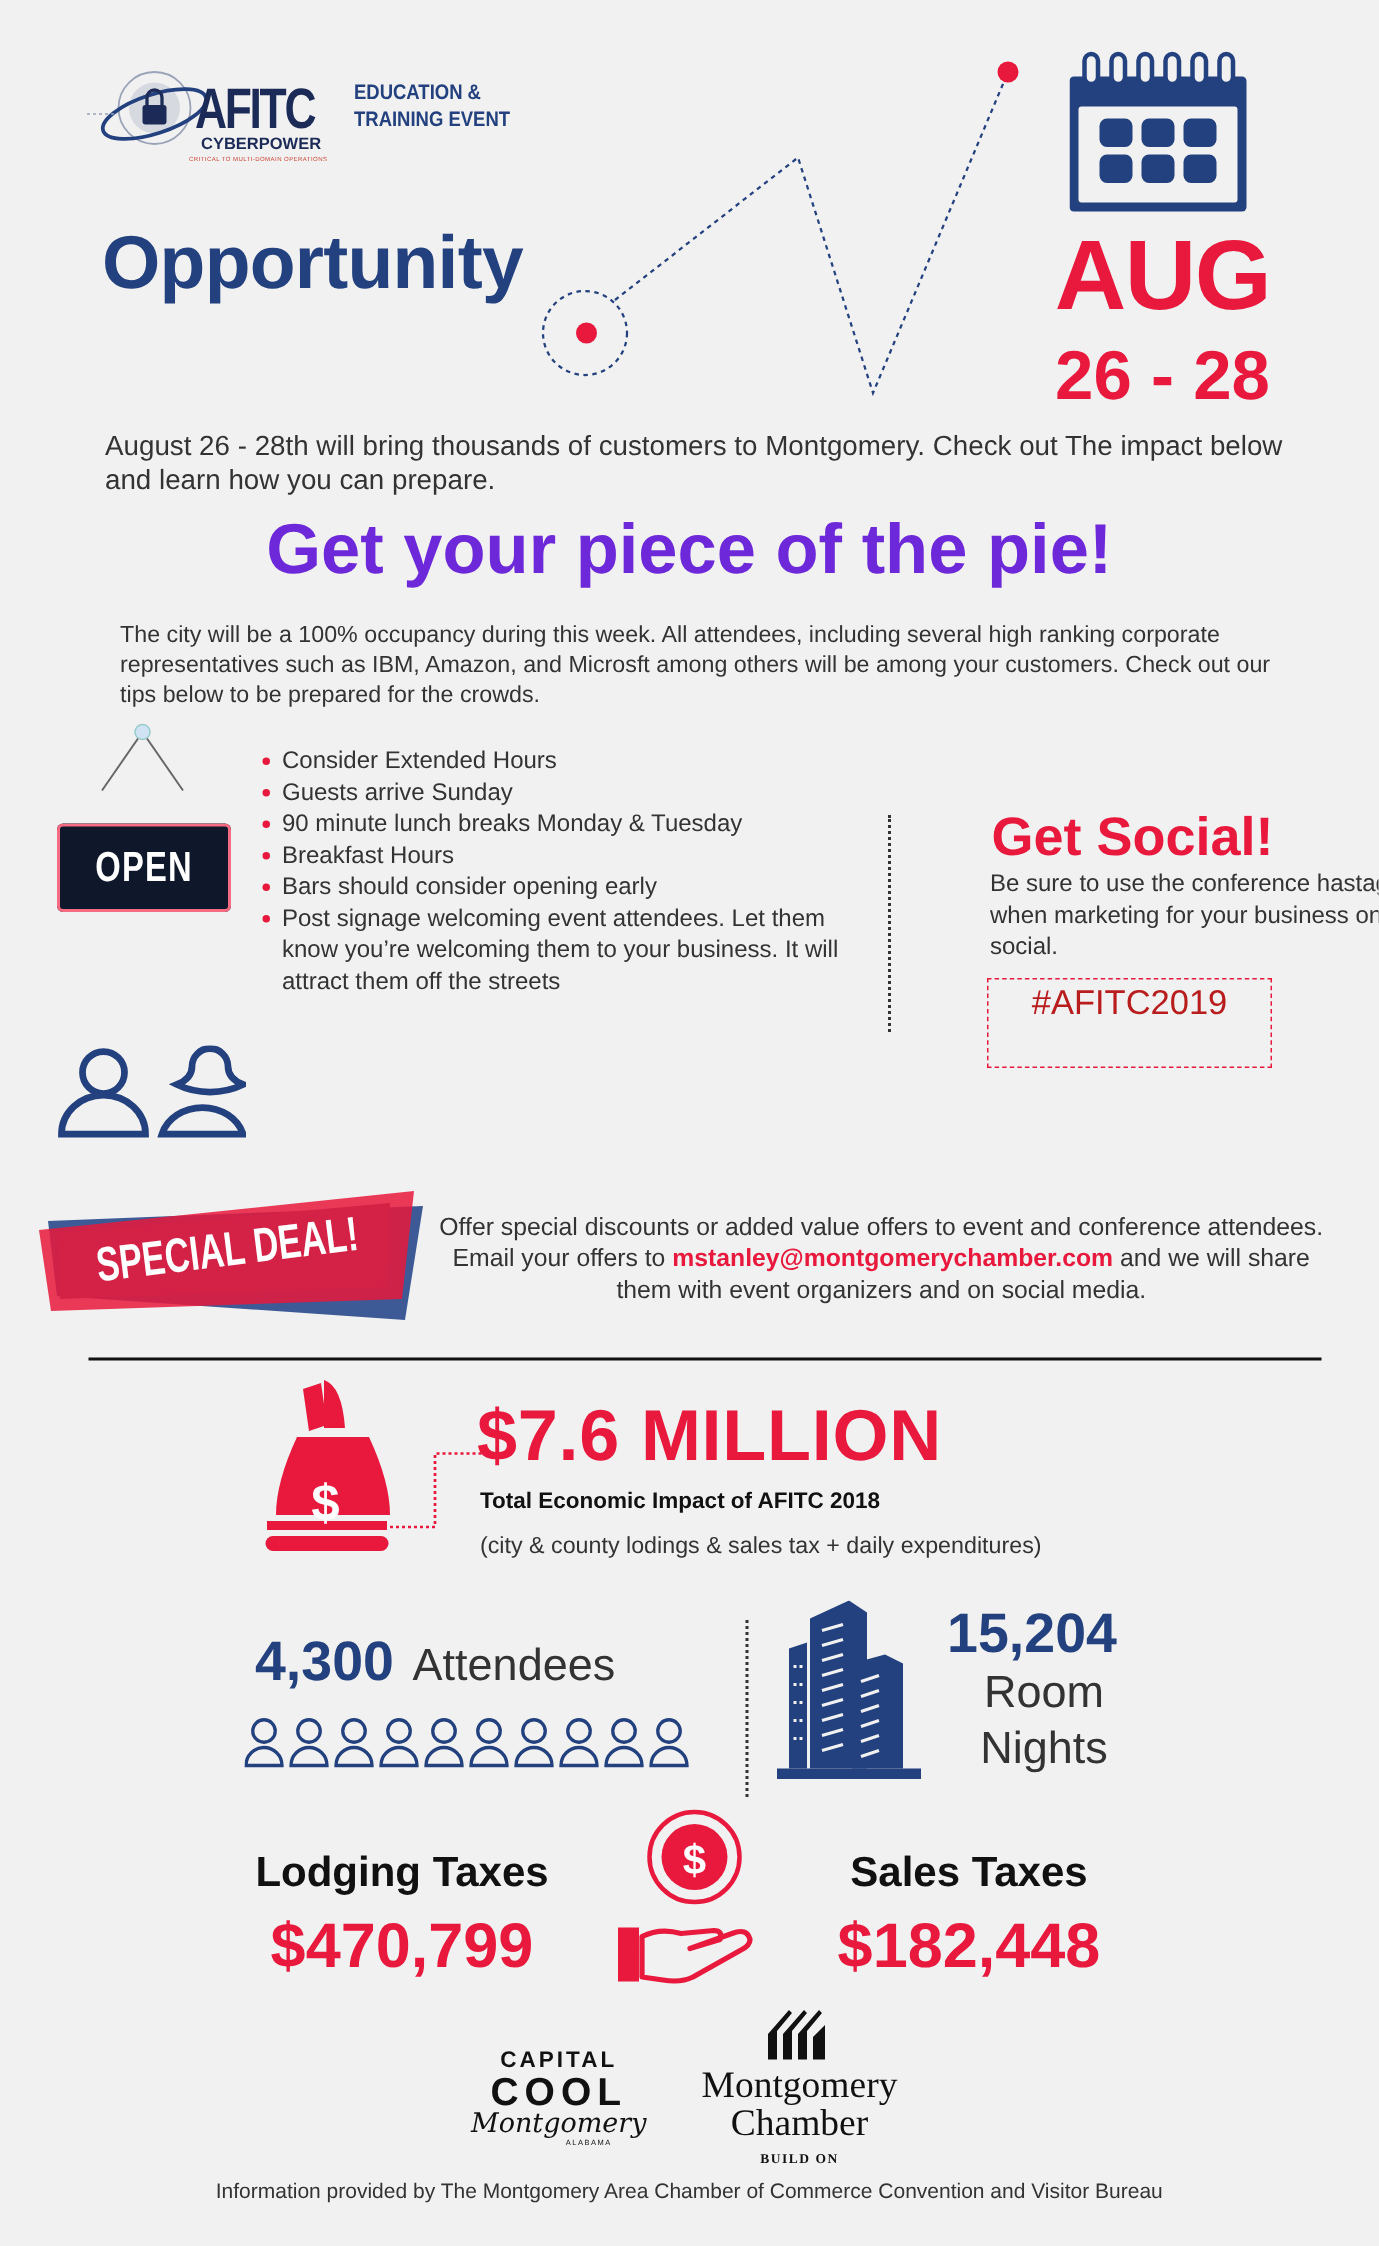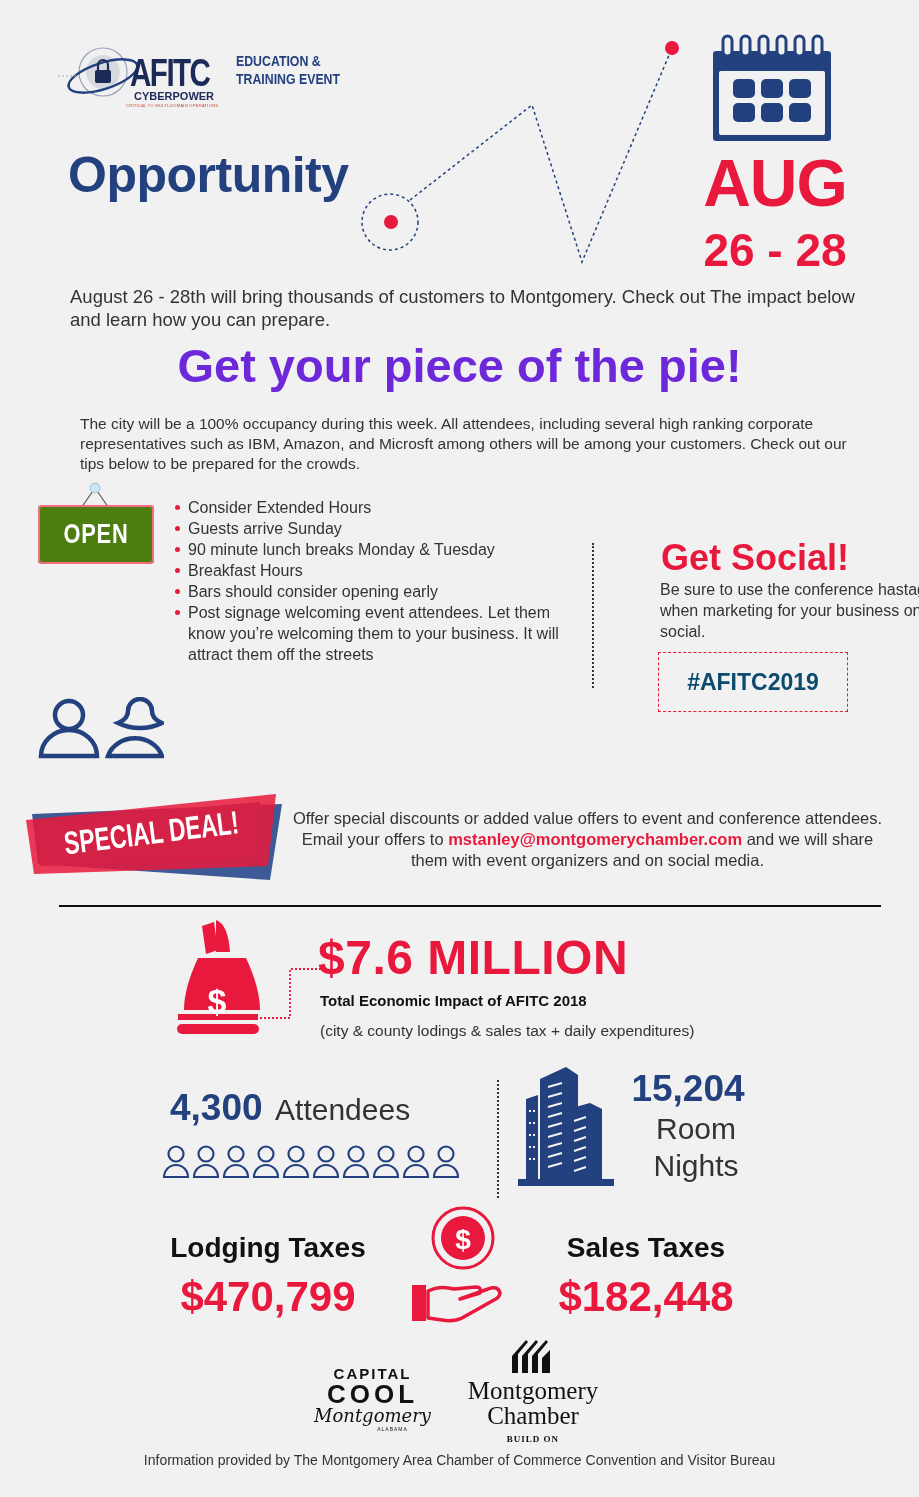--- a/index.html
+++ b/index.html
@@ -23,28 +23,28 @@
   .pie-title { left: 0; top: 338px; width: 919px; text-align: center; font-weight: bold; font-size: 47px; line-height: 56px; color: #6d28d9; }
   .lead { left: 80px; top: 414px; width: 780px; font-size: 15.5px; line-height: 20px; color: #333; }
 
   ul.tips { list-style: none; }
   ul.tips li { position: relative; padding-left: 16px; font-size: 16px; line-height: 21px; color: #333; }
   ul.tips li::before { content: ""; position: absolute; left: 3px; top: 8px; width: 5px; height: 5px; border-radius: 50%; background: #e8193c; }
   ul.tips.blue li::before { background: #23417f; }
   #tips-list { left: 172px; top: 497px; width: 410px; }
   #staff-list { left: 182px; top: 700px; width: 330px; }
 
-  .open-sign { left: 38px; top: 505px; width: 116px; height: 59px; background: #4d7c0f; border-radius: 4px; box-shadow: inset 0 0 0 2px #f46b82; }
+  .open-sign { left: 38px; top: 549px; width: 116px; height: 59px; background: #0f172a; border-radius: 4px; box-shadow: inset 0 0 0 2px #f46b82; }
   .open-text { left: 0; top: 12px; width: 116px; text-align: center; color: #fff; font-weight: bold; font-size: 28px; line-height: 34px; transform: scaleX(0.78); letter-spacing: 1px; }
 
   .vdivider { border-left: 2px dotted #333; }
   .social-title { left: 615px; top: 537px; width: 280px; text-align: center; font-weight: bold; font-size: 36px; line-height: 42px; color: #e8193c; }
   .social-text { left: 616px; top: 579px; width: 280px; font-size: 16px; line-height: 21px; color: #333; margin-left: 44px; }
   .hashtag-box { left: 658px; top: 652px; width: 190px; height: 60px; border: 1.5px dashed #e8193c; text-align: center; }
-  .hashtag { display: block; margin-top: 14px; font-weight: bold; font-size: 23px; line-height: 30px; color: #0c4a6e; }
+  .hashtag { display: block; font-weight: normal; font-size: 23px; line-height: 30px; color: #b91c1c; }
 
   .deal-text { left: 285px; top: 808px; width: 605px; text-align: center; font-size: 16.5px; line-height: 21px; color: #333; }
   .deal-email { font-weight: bold; color: #e8193c; }
   .hrule { left: 59px; top: 905px; width: 822px; height: 2px; background: #111; }
 
   .million { left: 318px; top: 930px; font-weight: bold; font-size: 48px; line-height: 56px; color: #e8193c; letter-spacing: 0.5px; }
   .impact-title { left: 320px; top: 992px; font-weight: bold; font-size: 15px; color: #111; }
   .impact-sub { left: 320px; top: 1022px; font-size: 15.5px; color: #333; }
 
   .stat-big { font-weight: bold; font-size: 37px; line-height: 42px; color: #23417f; }

